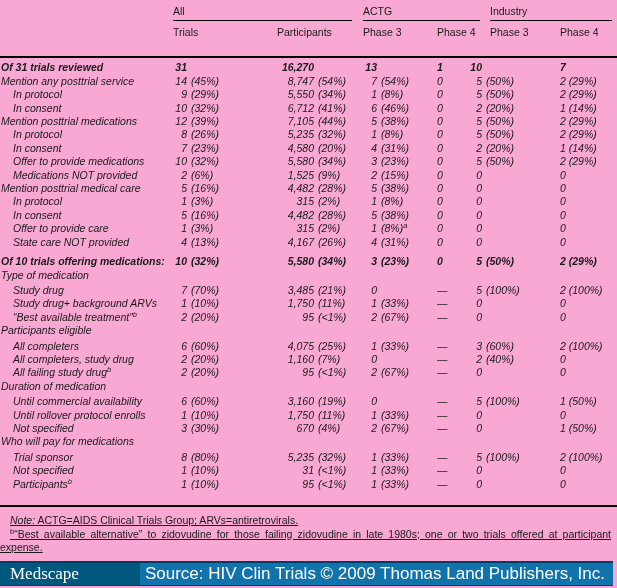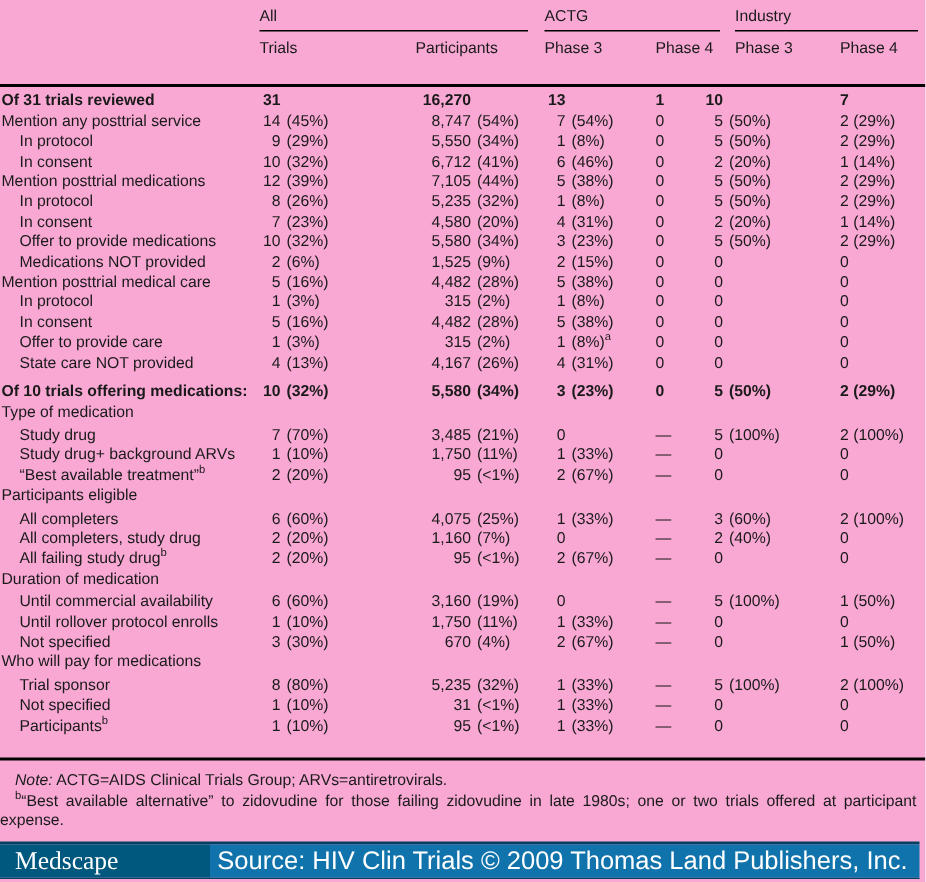--- a/index.html
+++ b/index.html
@@ -21,33 +21,33 @@
     white-space:nowrap;
   }
   .grp-row{grid-template-columns:173px 190px 105px 149px;line-height:12px;}
   .grp-line{border-bottom:1px solid #000;padding-bottom:3px;}
   .grp-all .grp-line{margin-right:11px;}
   .grp-actg .grp-line{margin-right:-12px;}
   .grp-ind .grp-line{margin-left:22px;margin-right:5px;}
   .sub-row{padding-top:5px;padding-bottom:17px;}
   .sub-ind3{padding-left:22px;}
   .cell{overflow:visible;}
-  .rows{border-top:2px solid #000;padding-top:3px;}
+  .rows{border-top:2px solid #000;padding-top:3px;font-style:italic;}
   .bottom-rule{border-top:2px solid #000;margin-top:14px;}
   .c-label.ind1{padding-left:13px;}
   .c-label{padding-left:1px;}
   .trow.bold{font-weight:bold;}
   .trow.gap-above{margin-top:6px;}
   .trow.section{margin-bottom:2px;}
   .nf{display:inline-block;text-align:right;}
   .c1 .nf,.c3 .nf,.c5 .nf{width:14px;}
   .c2 .nf{width:37px;}
   .pf{margin-left:4px;}
   sup{font-size:7.5px;line-height:0;vertical-align:super;}
-  .notes{padding:7px 6px 0 0;font-size:10.5px;line-height:13.5px;color:#1a1a1a;}
+  .notes{padding:7px 6px 0 0;font-size:10.5px;line-height:13.5px;color:#1a1a1a;text-decoration:underline;}
   .notes p{margin:0;text-indent:10px;}
   .notes p.justify{text-align:justify;}
   .footer{
     position:absolute;left:0;bottom:2px;
     width:613px;height:22px;
     display:flex;align-items:stretch;
     border-top:2px solid #013f63;
     border-bottom:1px solid #013f63;
   }
   .footer-left{

